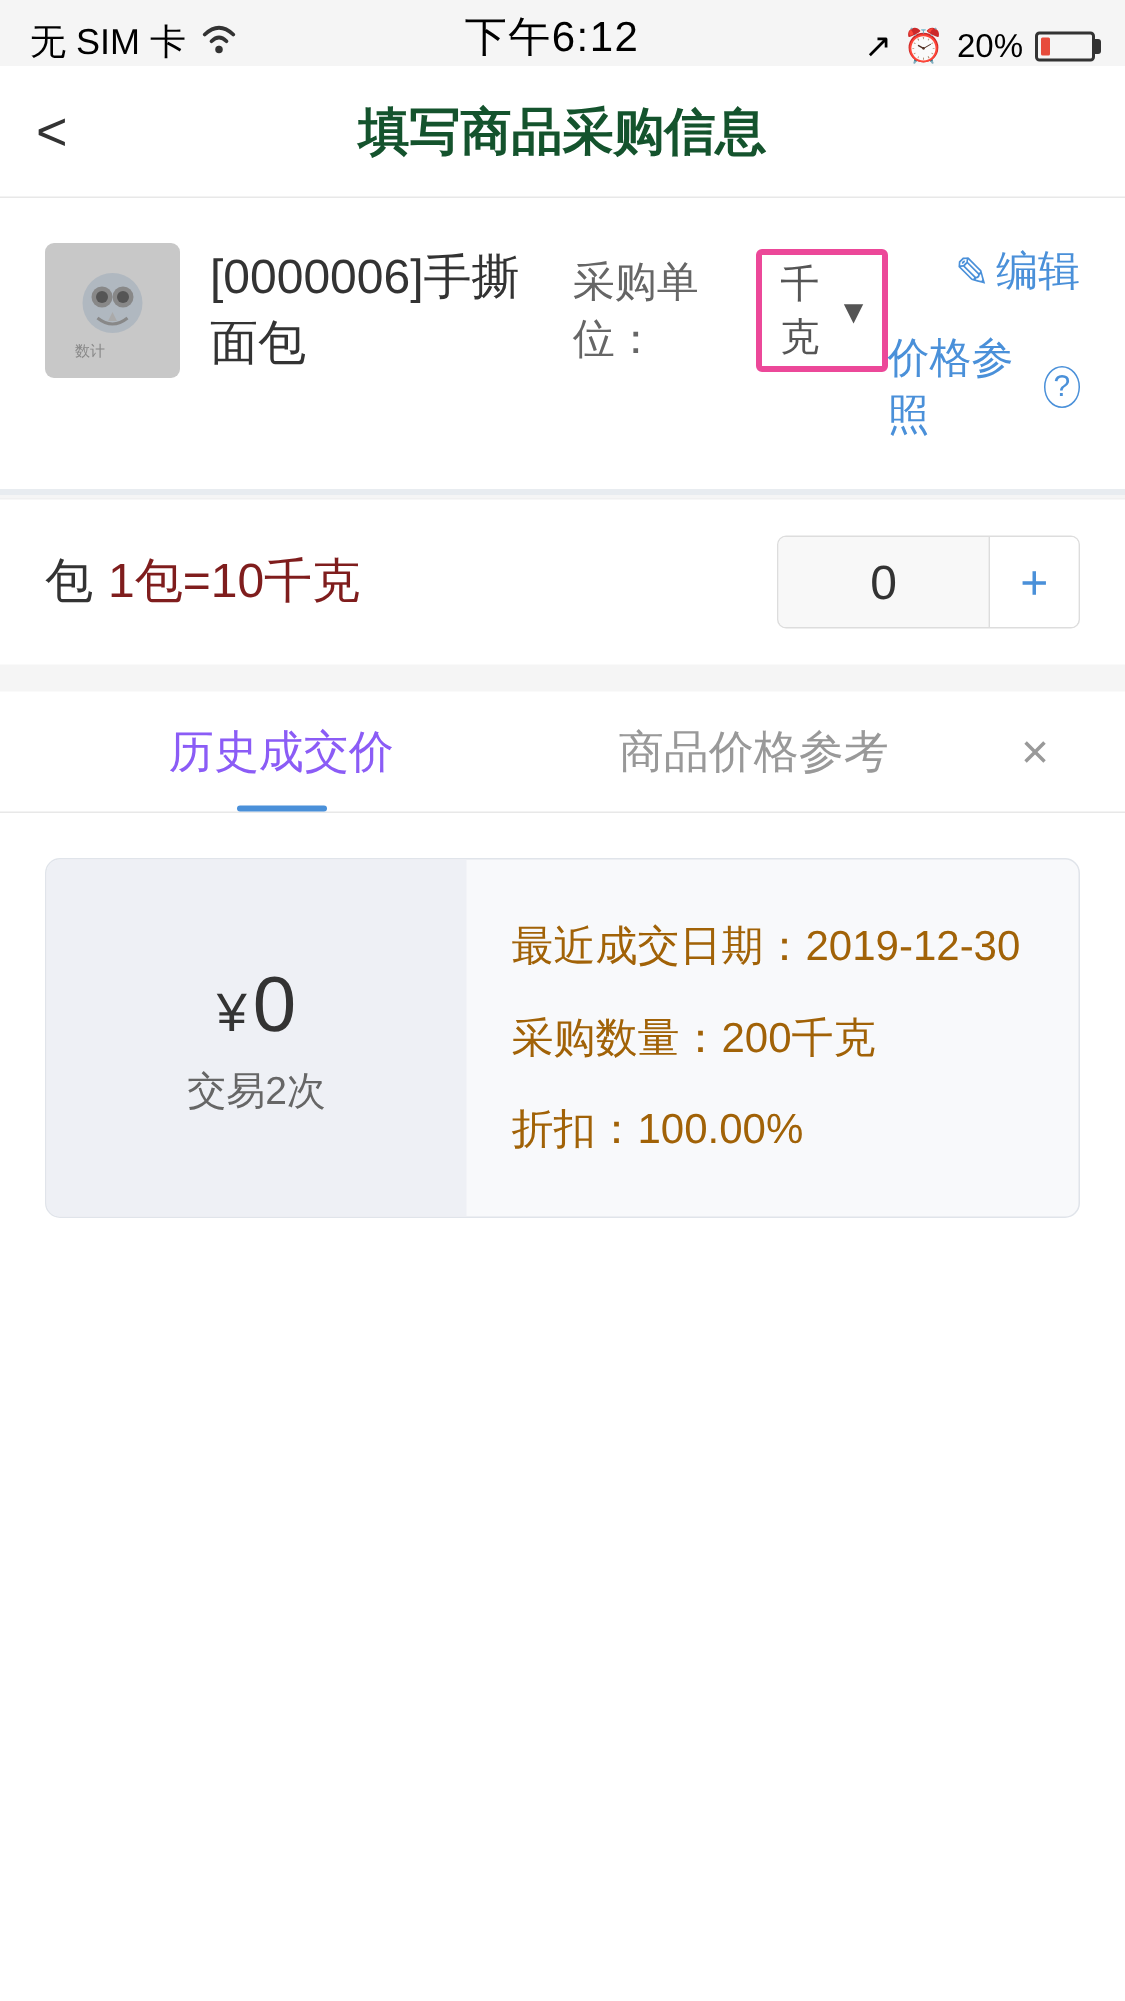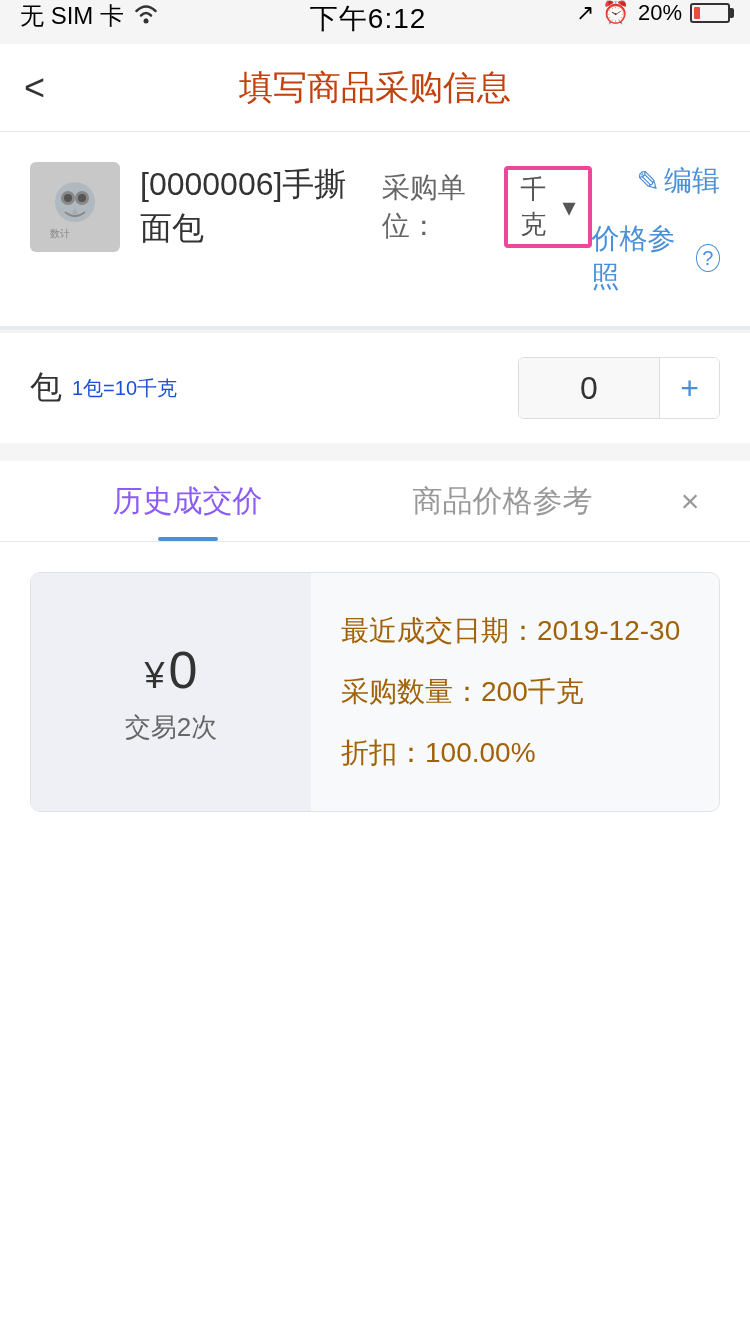--- a/index.html
+++ b/index.html
@@ -11,21 +11,21 @@
       background: #f5f5f5;
       overflow-x: hidden;
     }
 
     
     .status-bar {
       width: 750px;
       height: 44px;
       background: #f5f5f5;
       display: flex;
-      align-items: flex-start;
+      align-items: flex-end;
       justify-content: space-between;
       padding: 0 20px;
       font-size: 26px;
       font-weight: 500;
     }
     .status-left {
       display: flex;
       align-items: center;
       gap: 8px;
       font-size: 24px;
@@ -87,22 +87,22 @@
     }
     .nav-back {
       position: absolute;
       left: 24px;
       font-size: 36px;
       color: #333;
       cursor: pointer;
     }
     .nav-title {
       font-size: 34px;
-      font-weight: 400;
-      color: #c2410c;
+      font-weight: 700;
+      color: #14532d;
     }
 
     
     .product-card {
       background: #ffffff;
       margin-top: 0;
       padding: 30px 30px 30px 30px;
       display: flex;
       flex-direction: column;
     }
@@ -185,22 +185,22 @@
       border-top: 1px solid #f0f0f0;
     }
     .quantity-label {
       font-size: 30px;
       color: #333;
       display: flex;
       align-items: center;
       gap: 10px;
     }
     .quantity-unit-small {
-      font-size: 20px;
-      color: #1d4ed8;
+      font-size: 32px;
+      color: #7f1d1d;
     }
     .quantity-controls {
       display: flex;
       align-items: center;
       border: 1px solid #ddd;
       border-radius: 6px;
       overflow: hidden;
     }
     .quantity-input {
       width: 140px;

